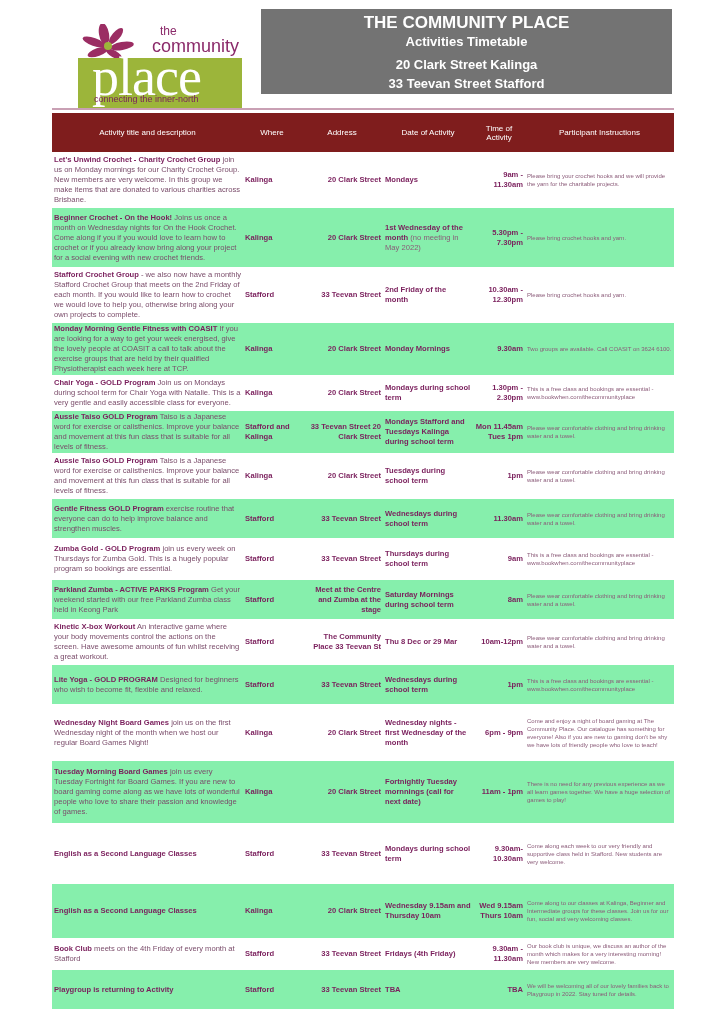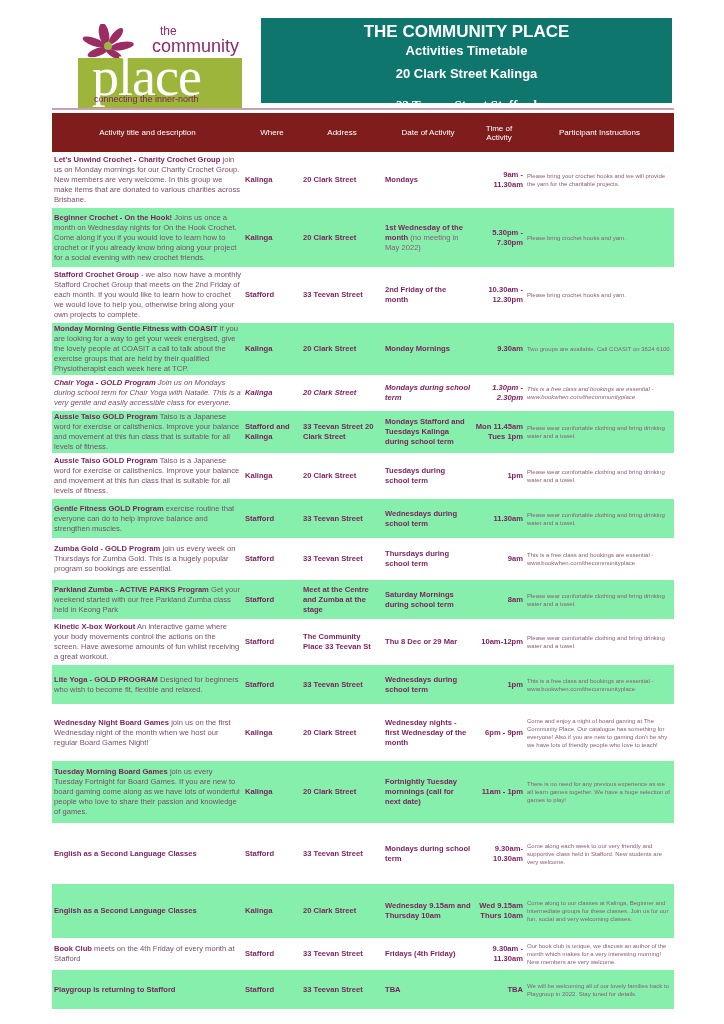--- a/index.html
+++ b/index.html
@@ -4,34 +4,34 @@
 <style>
   html, body { margin:0; padding:0; background:#ffffff; }
   body { width:724px; height:1024px; position:relative; overflow:hidden; font-family:"Liberation Sans", sans-serif; color:#7a1f5c; }
   .logo { position:absolute; left:78px; top:24px; width:164px; height:84px; }
   .logo .green { position:absolute; left:0; top:34px; width:164px; height:50px; background:#9cb53a; }
   .logo .place { position:absolute; left:14px; top:26px; font-size:54px; line-height:54px; color:#ffffff; letter-spacing:-1px; font-family:Liberation Serif, serif; }
   .logo .tag { position:absolute; left:16px; top:70px; font-size:9px; color:#7a1f5c; }
   .logo .the { position:absolute; left:82px; top:0px; font-size:12px; color:#8b2a6a; line-height:14px; }
   .logo .community { position:absolute; left:74px; top:12px; font-size:18px; color:#8b2a6a; line-height:20px; }
   .logo .flower { position:absolute; left:4px; top:0; width:80px; height:40px; }
-  .title-box { position:absolute; left:261px; top:18px; width:411px; height:85px; background:#0f766e; color:#ffffff; text-align:center; }
+  .title-box { position:absolute; left:261px; top:9px; width:411px; height:85px; background:#737373; color:#ffffff; text-align:center; }
   .title-box .t1 { font-weight:bold; font-size:17px; margin-top:4px; }
   .title-box .t2 { font-weight:bold; font-size:13px; margin-top:1px; }
   .title-box .t3 { font-weight:bold; font-size:13px; margin-top:8px; }
-  .title-box .t4 { font-weight:bold; font-size:13px; margin-top:16px;font-family:Liberation Serif, serif; }
+  .title-box .t4 { font-weight:bold; font-size:13px; margin-top:4px; }
   .top-rule { position:absolute; left:52px; top:108px; width:622px; height:2px; background:#c9a0b4; }
   table { position:absolute; left:52px; top:113px; width:622px; border-collapse:collapse; table-layout:fixed; }
   th { background:#7f1d1d; color:#ffffff; font-size:8px; font-weight:normal; height:39px; padding:0 2px; vertical-align:middle; }
   td { font-size:7.6px; padding:1px 2px; vertical-align:middle; line-height:10px; border-top:2px solid #ffffff; }
   tr.pink td { background:#86efac; }
   td.desc { color:#7a4c6a; }
   td.desc b { color:#7a1f5c; }
   td.b { font-weight:bold; color:#7a1f5c; }
-  td.c { text-align:left; }
+  td.c { text-align:right; }
   td.r { text-align:right; }
   td.instr { font-size:6px; line-height:8px; color:#8a5a78; }
   .dnorm { font-weight:normal; color:#8a5a78; }
 </style>
 </head>
 <body>
 
 <div class="logo">
   <svg class="flower" viewBox="0 0 80 40">
     <g fill="#9b2d63">
@@ -105,21 +105,21 @@
     <td class="instr">Please bring crochet hooks and yarn.</td>
   </tr>
       <tr class="pink" style="height: 54px;">
     <td class="desc"><b>Monday Morning Gentle Fitness with COASIT</b><span> If you are looking for a way to get your week energised, give the lovely people at COASIT a call to talk about the exercise groups that are held by their qualified Physiotherapist each week here at TCP.</span></td>
     <td class="b">Kalinga</td>
     <td class="b c">20 Clark Street</td>
     <td class="b"><span>Monday Mornings</span><span class="dnorm"></span></td>
     <td class="b r">9.30am</td>
     <td class="instr">Two groups are available.  Call COASIT on 3624 6100.</td>
   </tr>
-      <tr style="height: 32px; font-style: italic;">
+      <tr style="height: 32px;">
     <td class="desc"><b>Chair Yoga - GOLD Program</b><span>  Join us on Mondays during school term for Chair Yoga with Natalie.  This is a very gentle and easily accessible class for everyone.</span></td>
     <td class="b">Kalinga</td>
     <td class="b c">20 Clark Street</td>
     <td class="b"><span>Mondays during school term</span><span class="dnorm"></span></td>
     <td class="b r">1.30pm - 2.30pm</td>
     <td class="instr">This is a free class and bookings are essential - www.bookwhen.com/thecommunityplace</td>
   </tr>
       <tr class="pink" style="height: 44px;">
     <td class="desc"><b>Aussie Taiso GOLD Program</b><span>  Taiso is a Japanese word for exercise or calisthenics. Improve your balance and movement at this fun class that is suitable for all levels of fitness.</span></td>
     <td class="b">Stafford and Kalinga</td>
@@ -210,21 +210,21 @@
   </tr>
       <tr style="height: 30px;">
     <td class="desc"><b>Book Club</b><span> meets on the 4th Friday of every month at Stafford</span></td>
     <td class="b">Stafford</td>
     <td class="b c">33 Teevan Street</td>
     <td class="b"><span>Fridays (4th Friday)</span><span class="dnorm"></span></td>
     <td class="b r">9.30am - 11.30am</td>
     <td class="instr">Our book club is unique, we discuss an author of the month which makes for a very interesting morning!  New members are very welcome.</td>
   </tr>
       <tr class="pink" style="height: 40px;">
-    <td class="desc"><b>Playgroup is returning to Stafford</b><span></span></td>
+    <td class="desc"><b>Playgroup is returning to Activity</b><span></span></td>
     <td class="b">Stafford</td>
     <td class="b c">33 Teevan Street</td>
     <td class="b"><span>TBA</span><span class="dnorm"></span></td>
     <td class="b r">TBA</td>
     <td class="instr">We will be welcoming all of our lovely families back to Playgroup in 2022.  Stay tuned for details.</td>
   </tr>
     </tbody>
 </table>
 
 </body></html>

